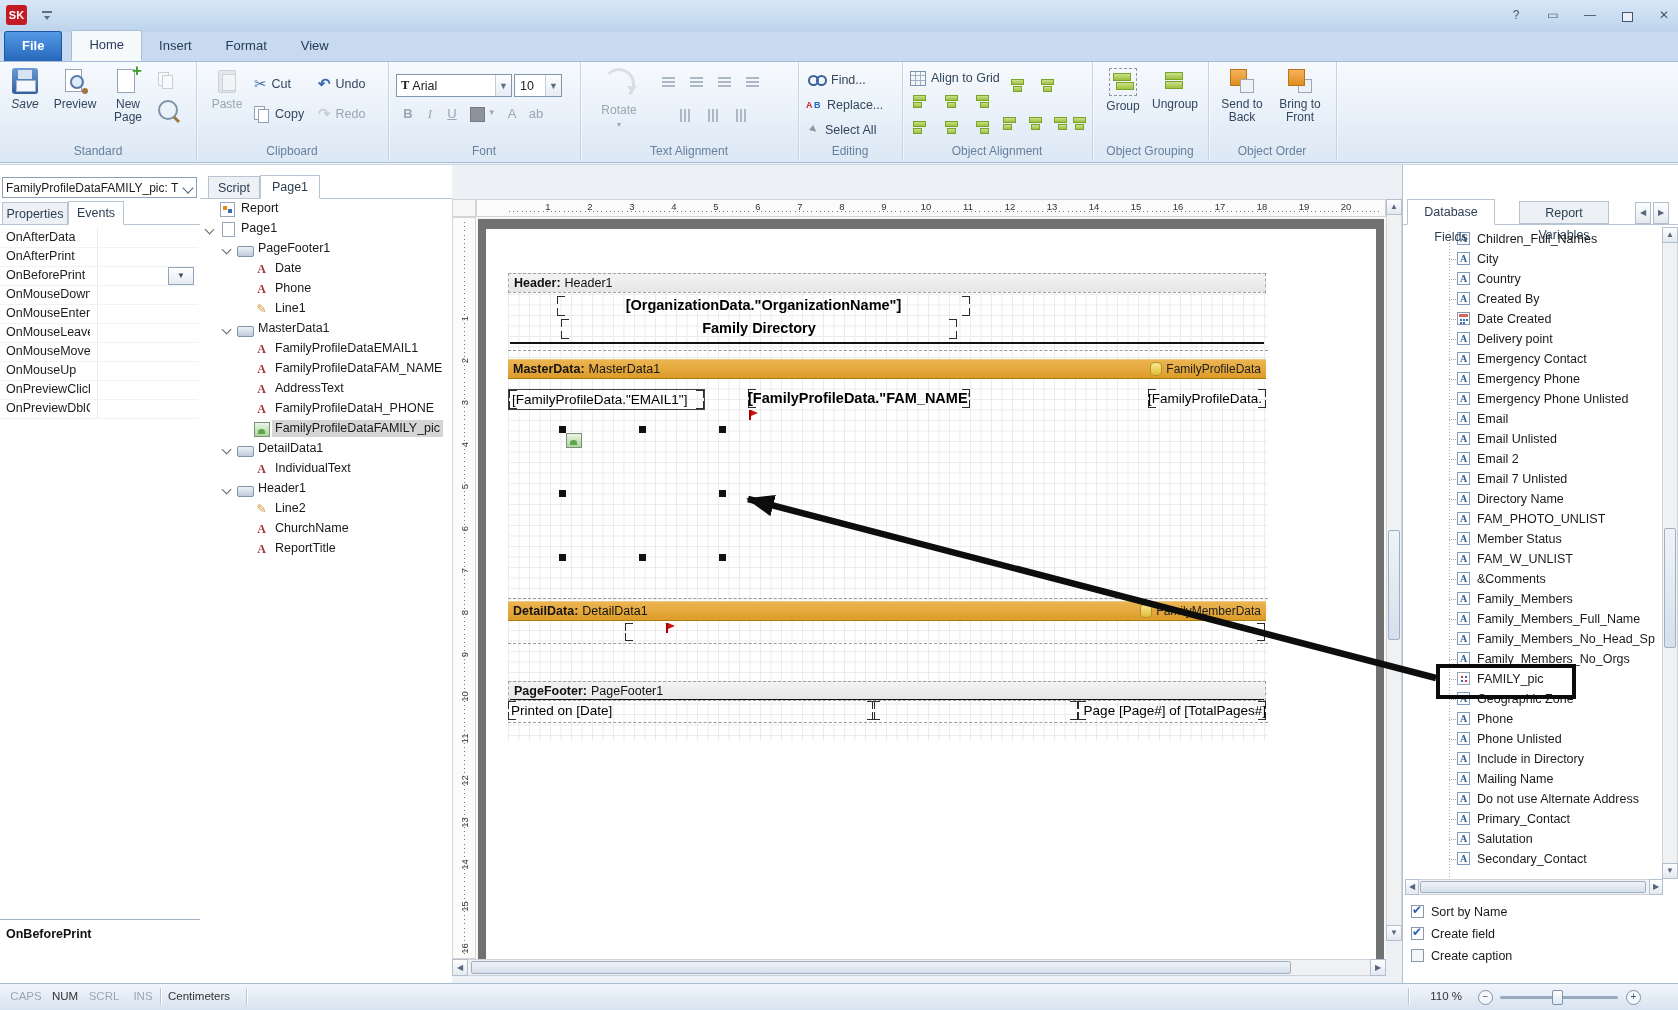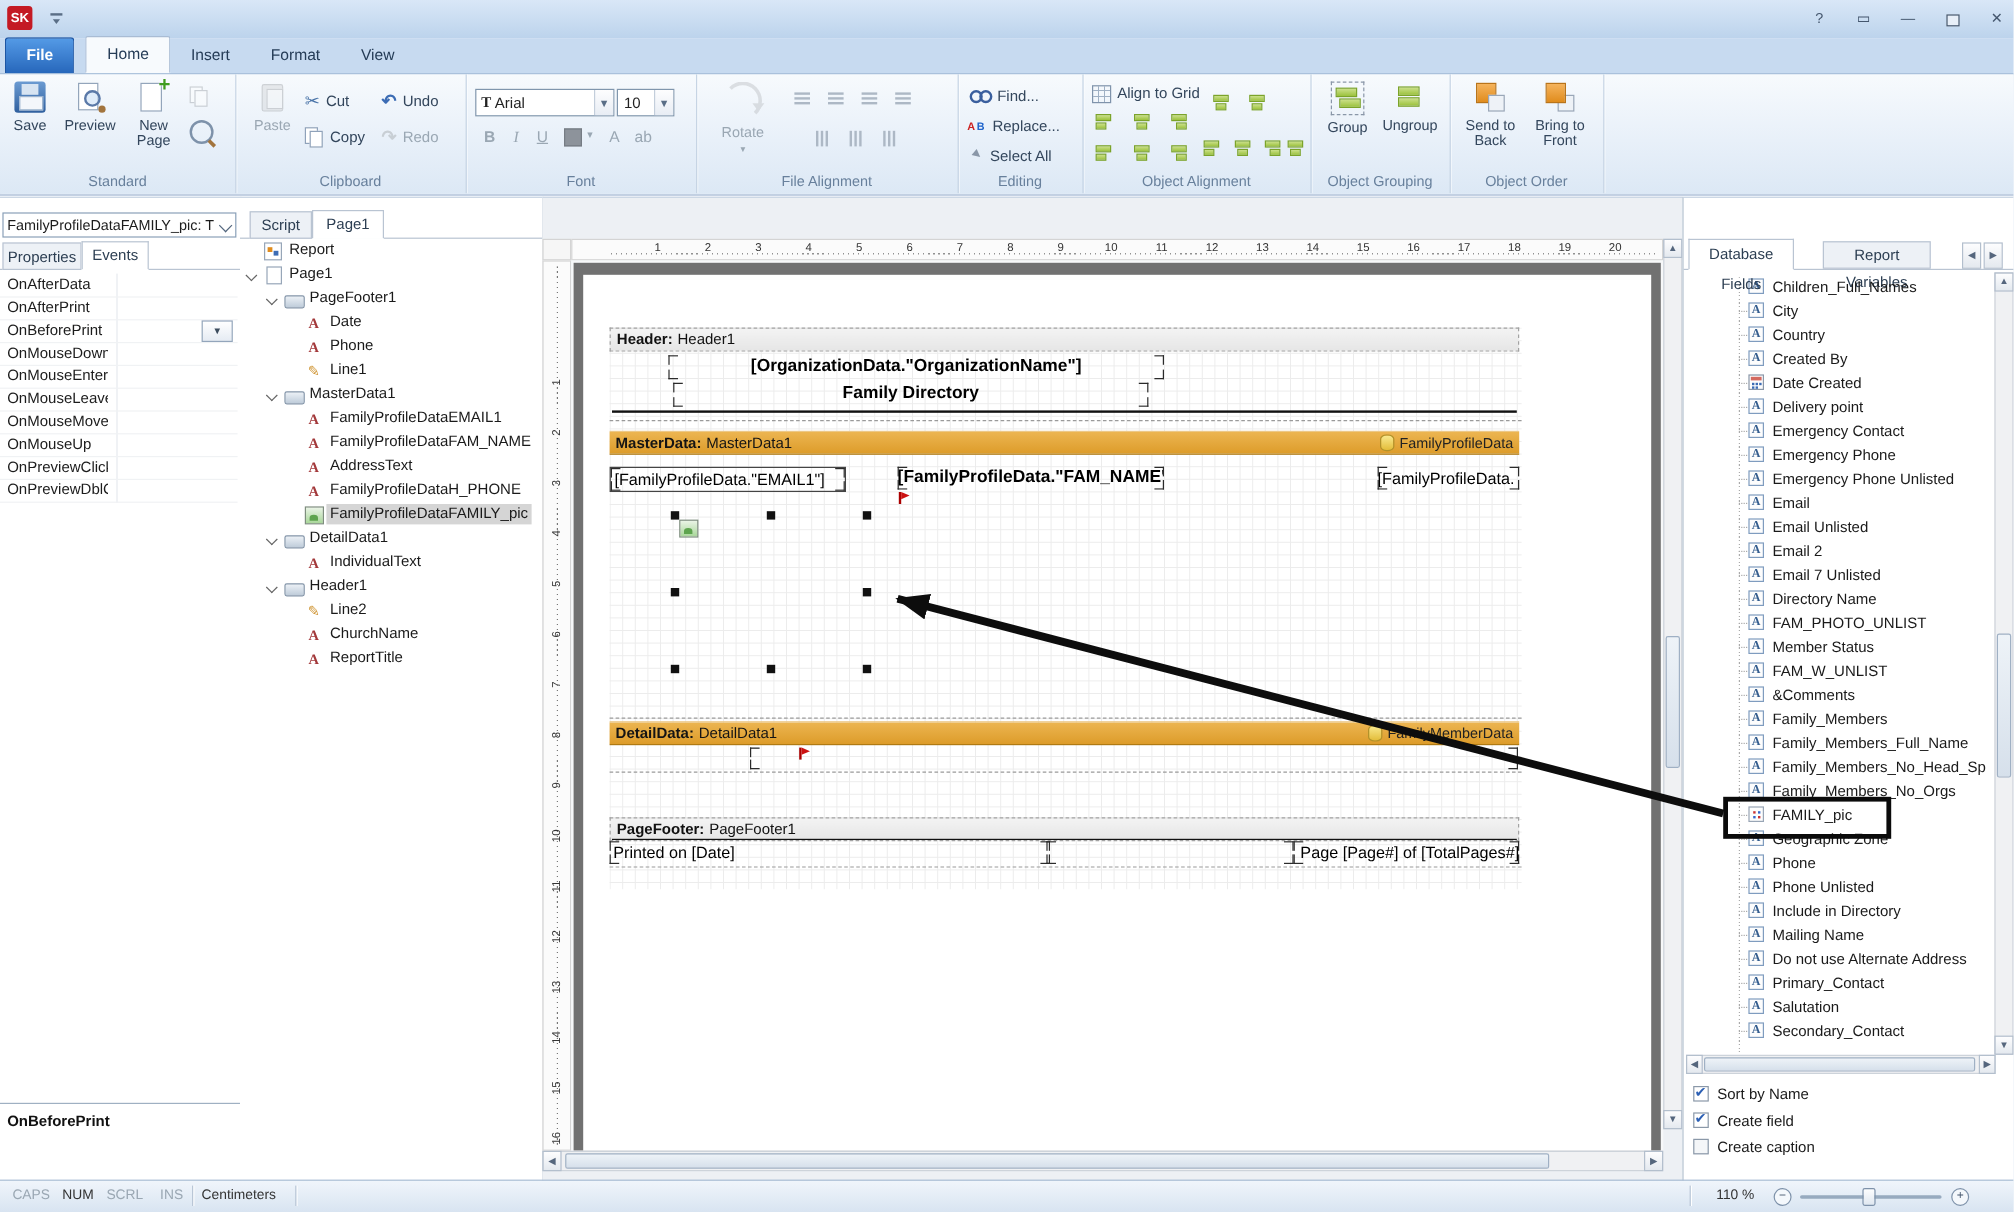--- a/index.html
+++ b/index.html
@@ -232,21 +232,21 @@
   <div id="tabrow">
       <div class="mtab file">File</div>
       <div class="mtab active">Home</div>
       <div class="mtab">Insert</div>
       <div class="mtab">Format</div>
       <div class="mtab">View</div>
     </div>
 
   <div id="ribbon">
     <div class="rgroup" style="left:0;width:196px;">
-      <div class="bb" style="left:4px;width:42px;"><span class="bic ic-save"></span><span>Save</span></div>
+      <div class="bb" style="left:4px;width:42px;font-style:italic;"><span class="bic ic-save"></span><span>Save</span></div>
       <div class="bb" style="left:48px;width:54px;"><span class="bic ic-preview"></span><span>Preview</span></div>
       <div class="bb" style="left:104px;width:48px;"><span class="bic ic-newpage"></span><span>New Page</span></div>
       <div class="sb dis" style="left:158px;top:8px;">
           <span class="sic ic-copy"></span>
         </div>
       <div class="sb" style="left:158px;top:38px;">
           <span class="sic ic-wrench"></span>
         </div>
       <div class="glabel">Standard</div>
     </div>
@@ -304,21 +304,21 @@
         </div>
       <div class="alico v dis" style="left:94px;top:46px;">
           <i></i>
         </div>
       <div class="alico v dis" style="left:122px;top:46px;">
           <i></i>
         </div>
       <div class="alico v dis" style="left:150px;top:46px;">
           <i></i>
         </div>
-      <div class="glabel">File Alignment</div>
+      <div class="glabel">Text Alignment</div>
     </div>
     <div class="rgroup" style="left:798px;width:104px;">
       <div class="sb" style="left:10px;top:8px;">
           <span class="sic ic-find"></span>
           <span>Find...</span>
         </div>
       <div class="sb" style="left:8px;top:33px;">
           <span class="sic ic-replace"></span>
           <span>Replace...</span>
         </div>

